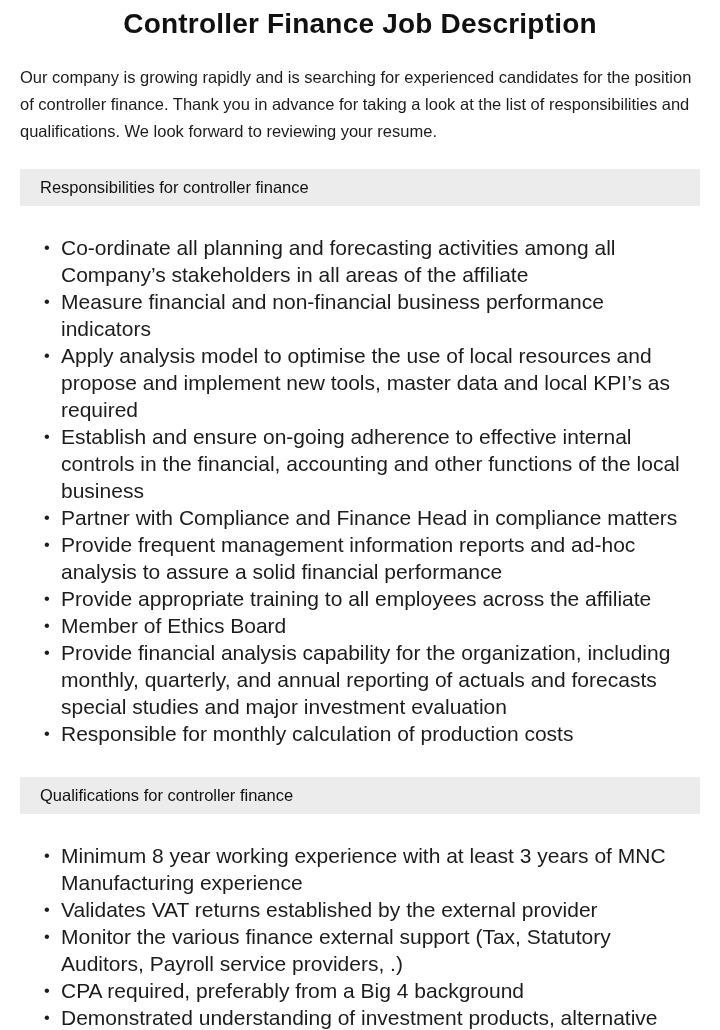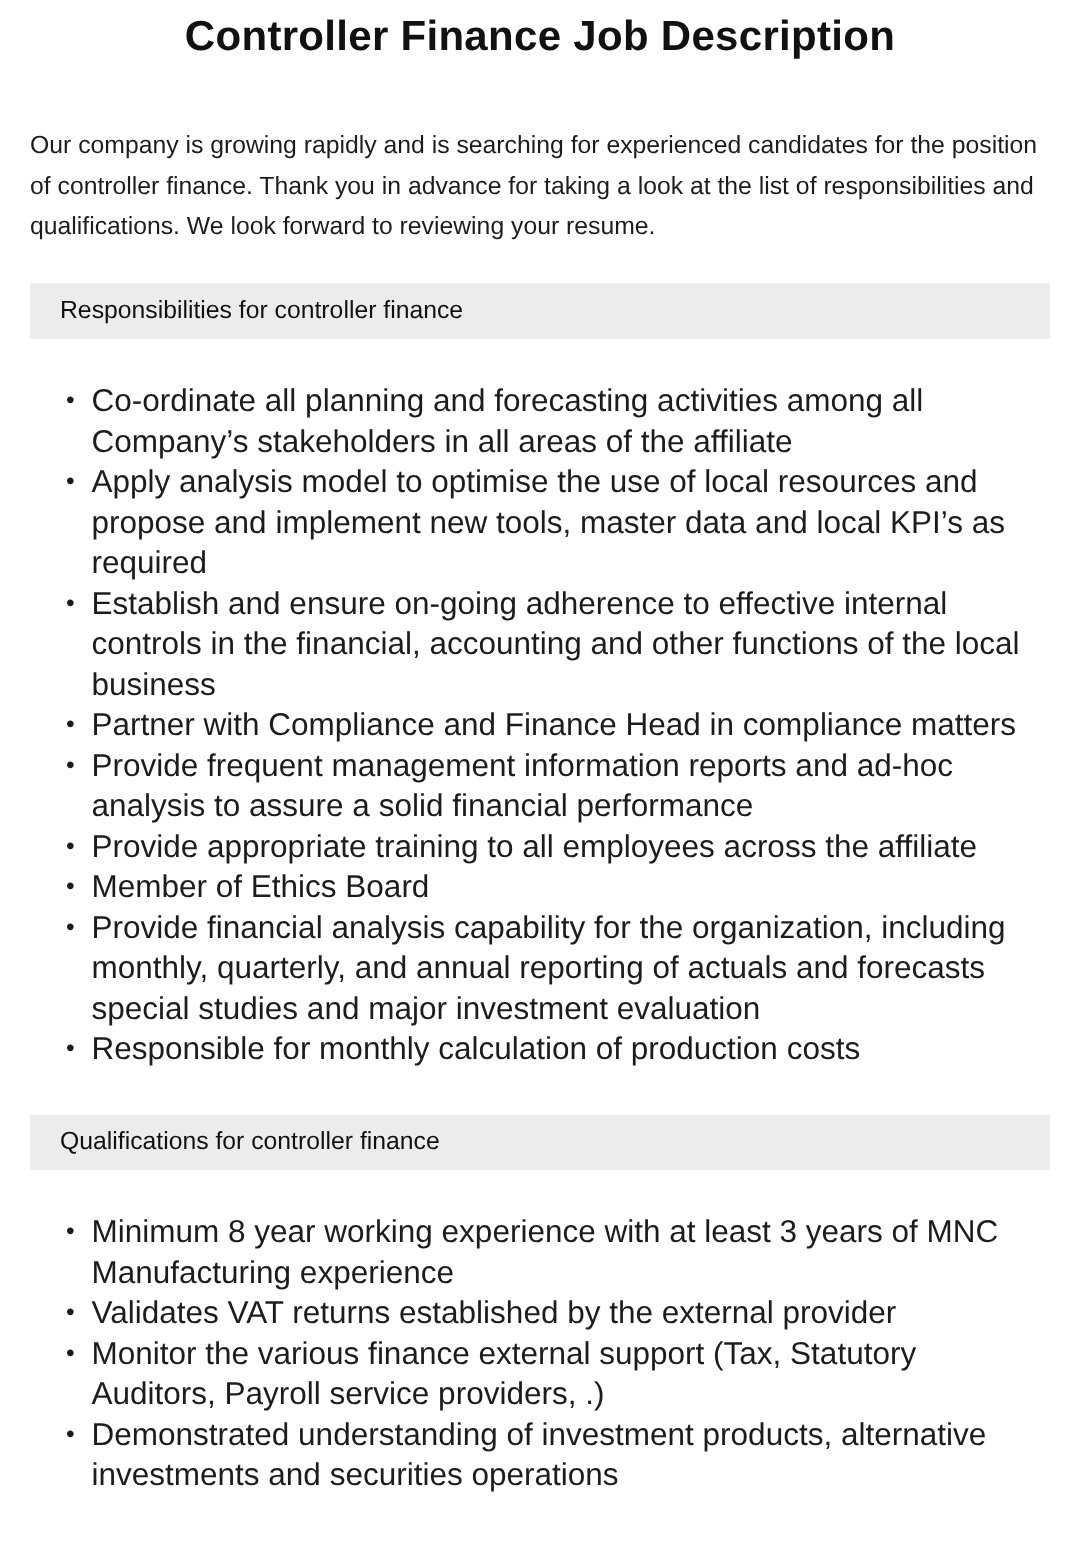--- a/index.html
+++ b/index.html
@@ -14,21 +14,21 @@
   }
   .page { padding: 6px 20px 30px 20px; }
 
   .doc-title {
     text-align: center;
     font-size: 28px;
     font-weight: 700;
     color: #111111;
     letter-spacing: 0.2px;
     margin-top: 2px;
-    margin-bottom: 44px;
+    margin-bottom: 24px;
   }
 
   .intro {
     font-size: 16.5px;
     line-height: 27px;
     margin-bottom: 24px;
     color: #1c1c1c;
   }
 
   .section { margin-bottom: 4px; }
@@ -69,34 +69,36 @@
 <div class="page">
 
   <h1 class="doc-title">Controller Finance Job Description</h1>
 
   <p class="intro">Our company is growing rapidly and is searching for experienced candidates for the position of controller finance. Thank you in advance for taking a look at the list of responsibilities and qualifications. We look forward to reviewing your resume.</p>
 
   <section class="section">
     <div class="section-heading">Responsibilities for controller finance</div>
     <ul class="items">
       <li>Co-ordinate all planning and forecasting activities among all Company’s stakeholders in all areas of the affiliate</li>
+      <li>Measure financial and non-financial business performance indicators</li>
       <li>Apply analysis model to optimise the use of local resources and propose and implement new tools, master data and local KPI’s as required</li>
       <li>Establish and ensure on-going adherence to effective internal controls in the financial, accounting and other functions of the local business</li>
       <li>Partner with Compliance and Finance Head in compliance matters</li>
       <li>Provide frequent management information reports and ad-hoc analysis to assure a solid financial performance</li>
       <li>Provide appropriate training to all employees across the affiliate</li>
       <li>Member of Ethics Board</li>
       <li>Provide financial analysis capability for the organization, including monthly, quarterly, and annual reporting of actuals and forecasts special studies and major investment evaluation</li>
       <li>Responsible for monthly calculation of production costs</li>
     </ul>
   </section>
 
   <section class="section">
     <div class="section-heading">Qualifications for controller finance</div>
     <ul class="items">
       <li>Minimum 8 year working experience with at least 3 years of MNC Manufacturing experience</li>
       <li>Validates VAT returns established by the external provider</li>
       <li>Monitor the various finance external support (Tax, Statutory Auditors, Payroll service providers, .)</li>
+      <li>CPA required, preferably from a Big 4 background</li>
       <li>Demonstrated understanding of investment products, alternative investments and securities operations</li>
     </ul>
   </section>
 
 </div>
 
 </body></html>

